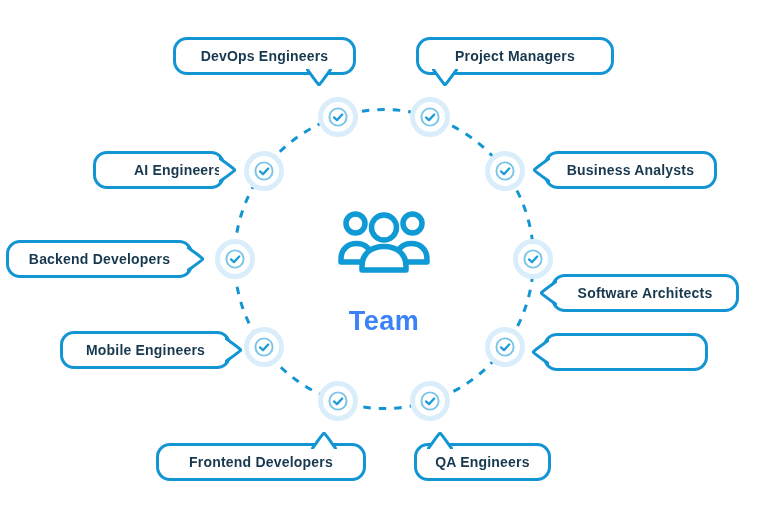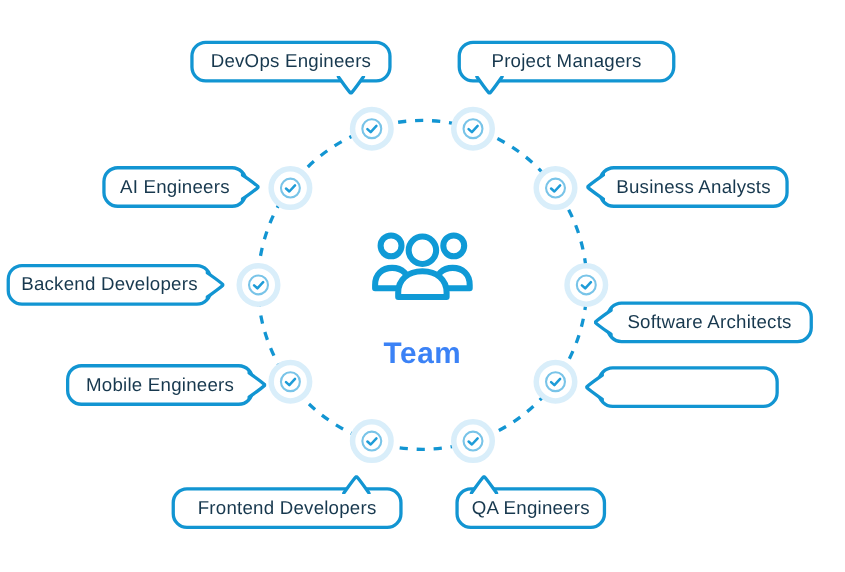--- a/index.html
+++ b/index.html
@@ -29,26 +29,26 @@
   .n-180{left:215px;top:239px;}
   .n-216{left:244px;top:327px;}
   .n-252{left:318px;top:381px;}
   .n-288{left:410px;top:381px;}
   .n-324{left:485px;top:327px;}
   
   .bubble{
     position:absolute;height:38px;box-sizing:border-box;
     border:3px solid var(--accent);border-radius:14px;background:#fff;
     display:flex;align-items:center;justify-content:center;
-    font-weight:normal;font-size:17px;color:var(--text);
+    font-weight:bold;font-size:14px;color:var(--text);
     letter-spacing:0.2px;white-space:nowrap;
   }
   .b-devops  {left:173px;top:37px; width:183px;}
   .b-pm      {left:416px;top:37px; width:198px;}
-  .b-ai      {left:93px; top:151px;width:132px;}
+  .b-ai      {left:93px; top:151px;width:132px;justify-content:flex-end;}
   .b-ba      {left:544px;top:151px;width:173px;}
   .b-be      {left:6px;  top:240px;width:187px;}
   .b-sa      {left:551px;top:242px;width:188px;margin-top:32px;}
   .b-me      {left:60px; top:331px;width:171px;}
   .b-ux      {left:543px;top:333px;width:165px;}
   .b-fe      {left:156px;top:443px;width:210px;}
   .b-qa      {left:414px;top:443px;width:137px;}
   
   .tail{position:absolute;}
   .tail-r{right:-14px;top:50%;margin-top:-13px;}

